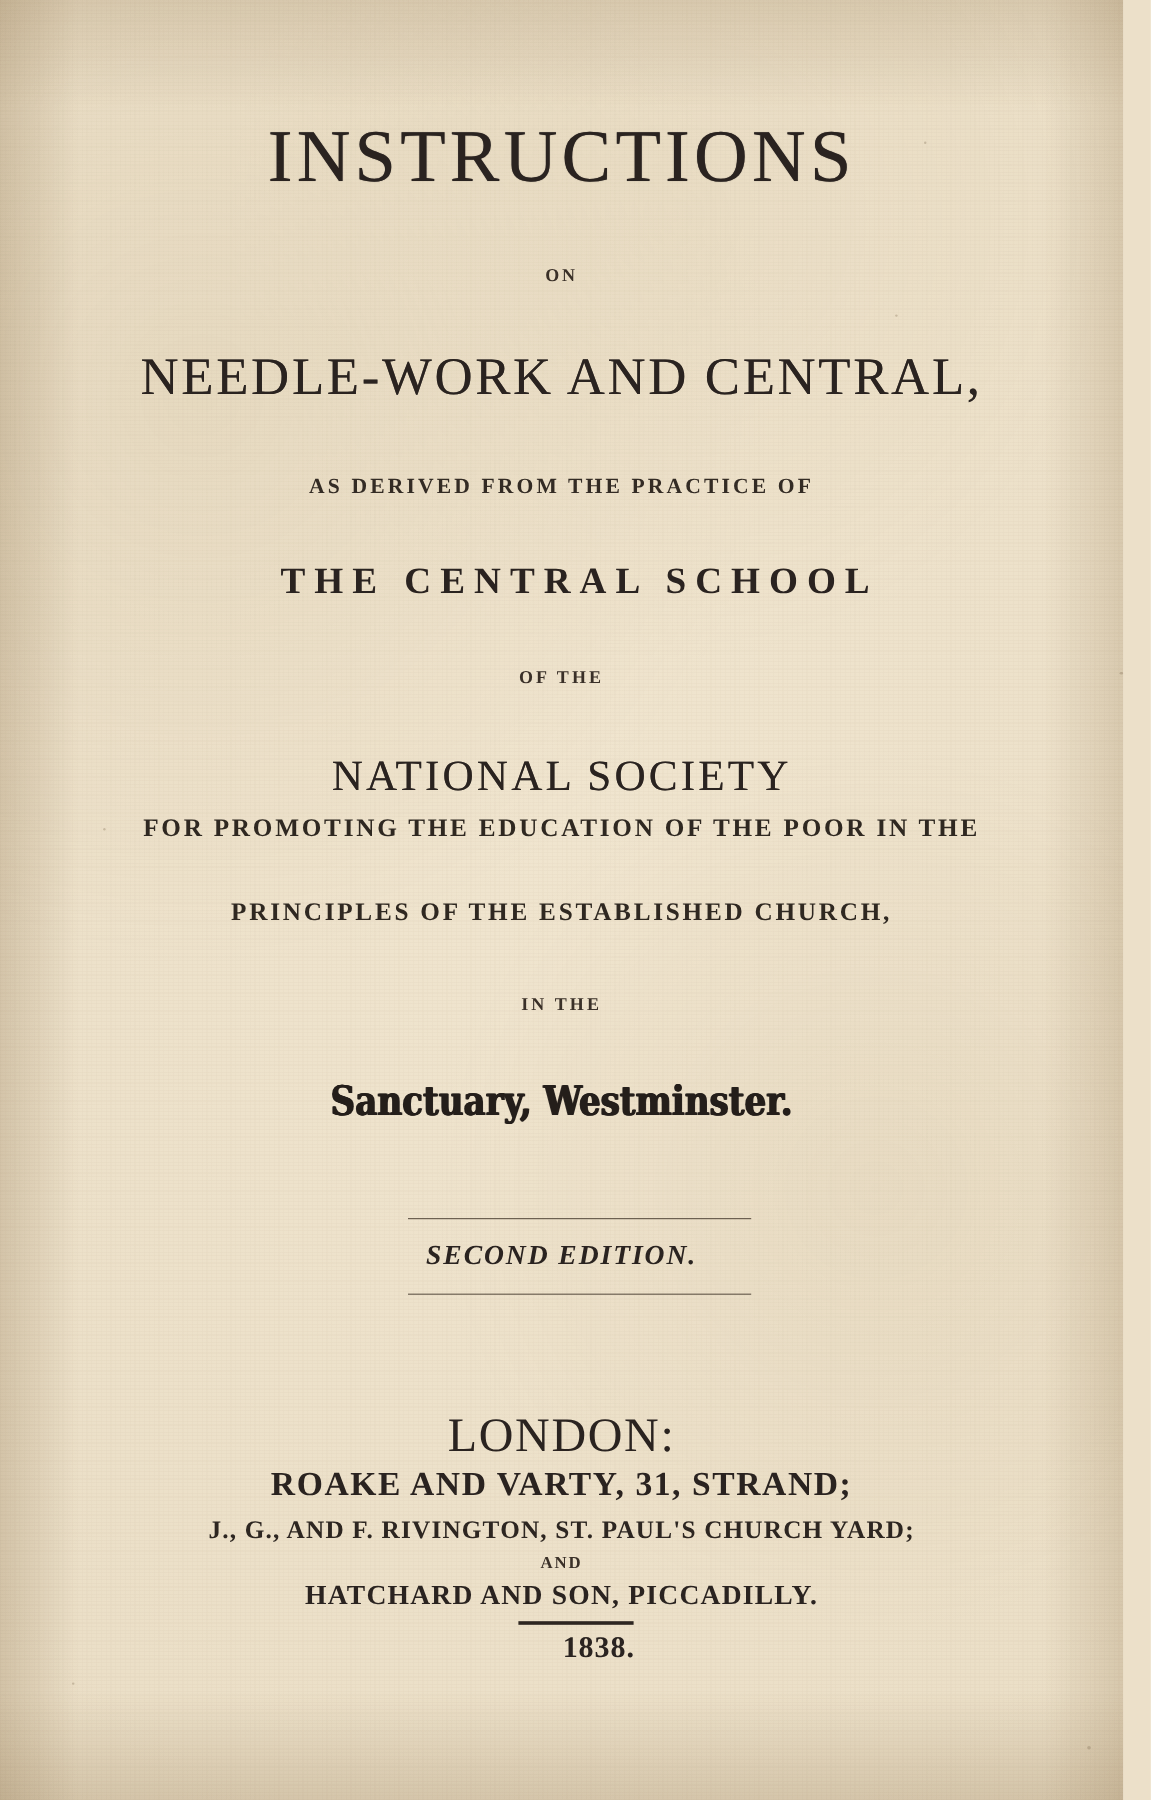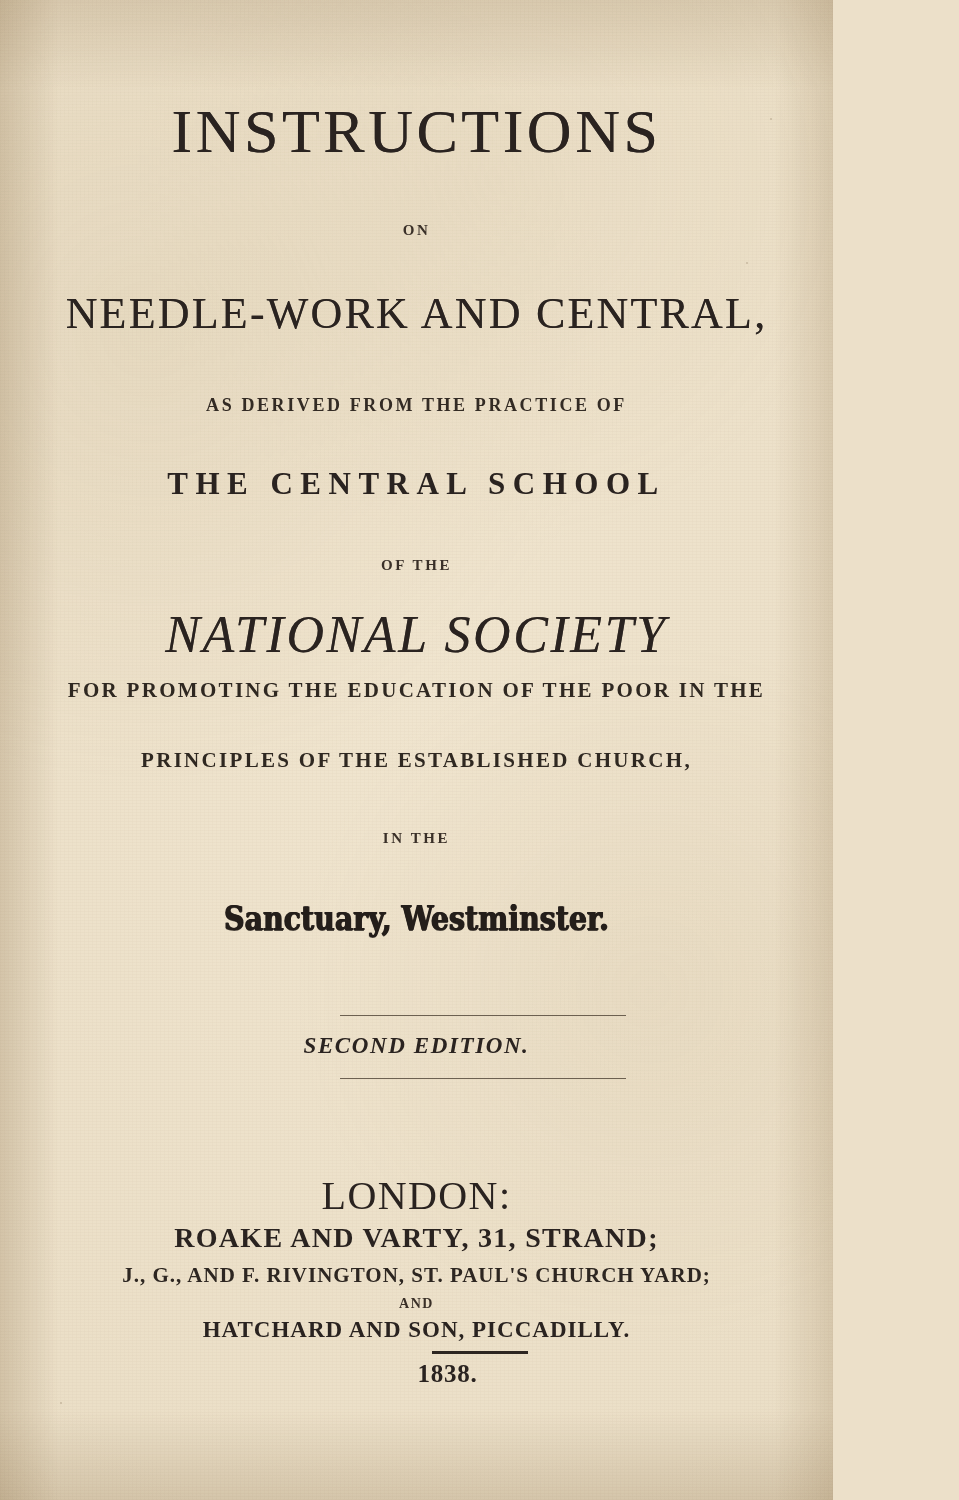--- a/index.html
+++ b/index.html
@@ -11,21 +11,21 @@
     height: 1500px;
     overflow: hidden;
     background: #ece0c9;
     font-family: "Liberation Serif", serif;
     color: #2b2420;
   }
 
   
   #page {
     position: relative;
-    width: 833px;
+    width: 936px;
     height: 1500px;
     background:
       radial-gradient(ellipse 120% 100% at 50% 45%, #f0e5cf 0%, #ebdfc7 58%, #e4d7bd 100%);
     overflow: hidden;
   }
   #grain {
     position: absolute;
     inset: 0;
     pointer-events: none;
     opacity: .55;
@@ -88,36 +88,36 @@
     letter-spacing: 2.6px;
     font-weight: 700;
     color: #332b24;
   }
   .l-central {
     position: absolute; top: 466px; left: 0;
     font-size: 31px;
     letter-spacing: 7.5px;
     font-weight: 700;
     color: #2a2320;
+    padding-left: 15px;
   }
   .l-ofthe {
     position: absolute; top: 557px; left: 0;
     font-size: 15px;
     letter-spacing: 2.6px;
     font-weight: 700;
     color: #3a3028;
   }
   .l-national {
-    position: absolute; top: 605px; left: 0;
-    font-size: 52px;
+    position: absolute; top: 625px; left: 0;
+    font-size: 36px;
     letter-spacing: 2.6px;
     font-weight: 400;
     color: #2a2320;
     text-shadow: 0 0 .5px rgba(42,35,32,.7);
-    font-style: italic;
   }
   .l-forpromo {
     position: absolute; top: 678px; left: 0;
     font-size: 21px;
     letter-spacing: 2.3px;
     font-weight: 700;
     color: #2f2821;
   }
   .l-principles {
     position: absolute; top: 748px; left: 0;

